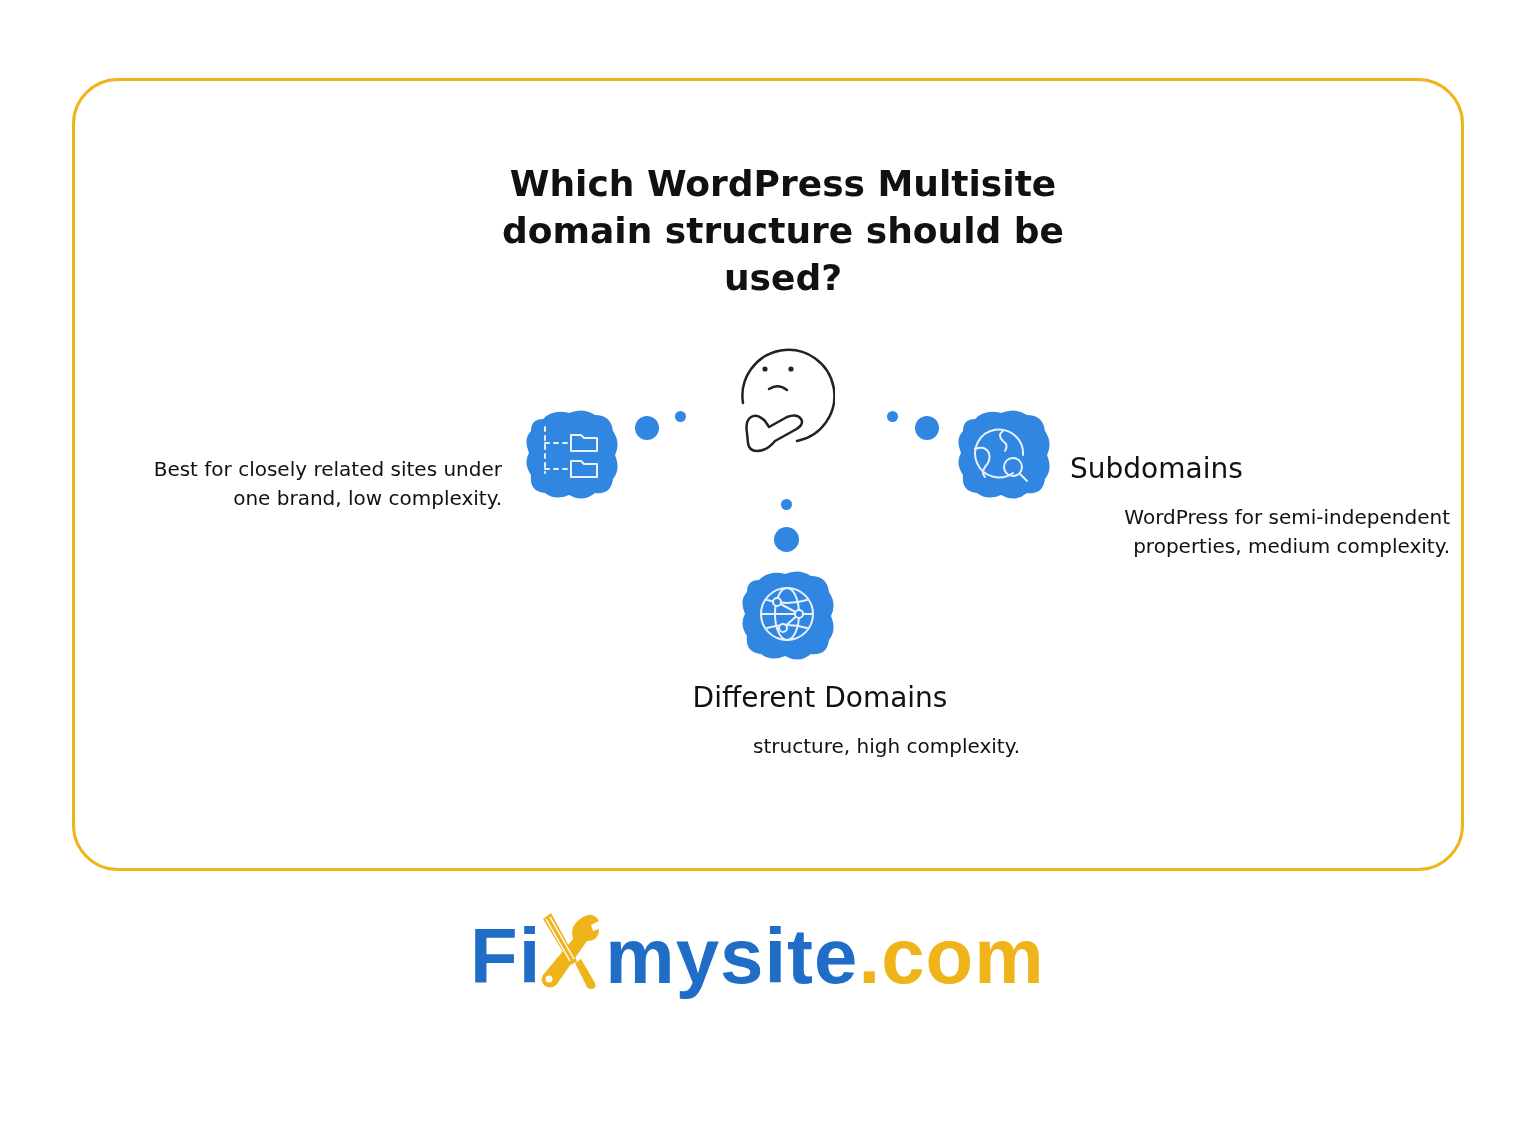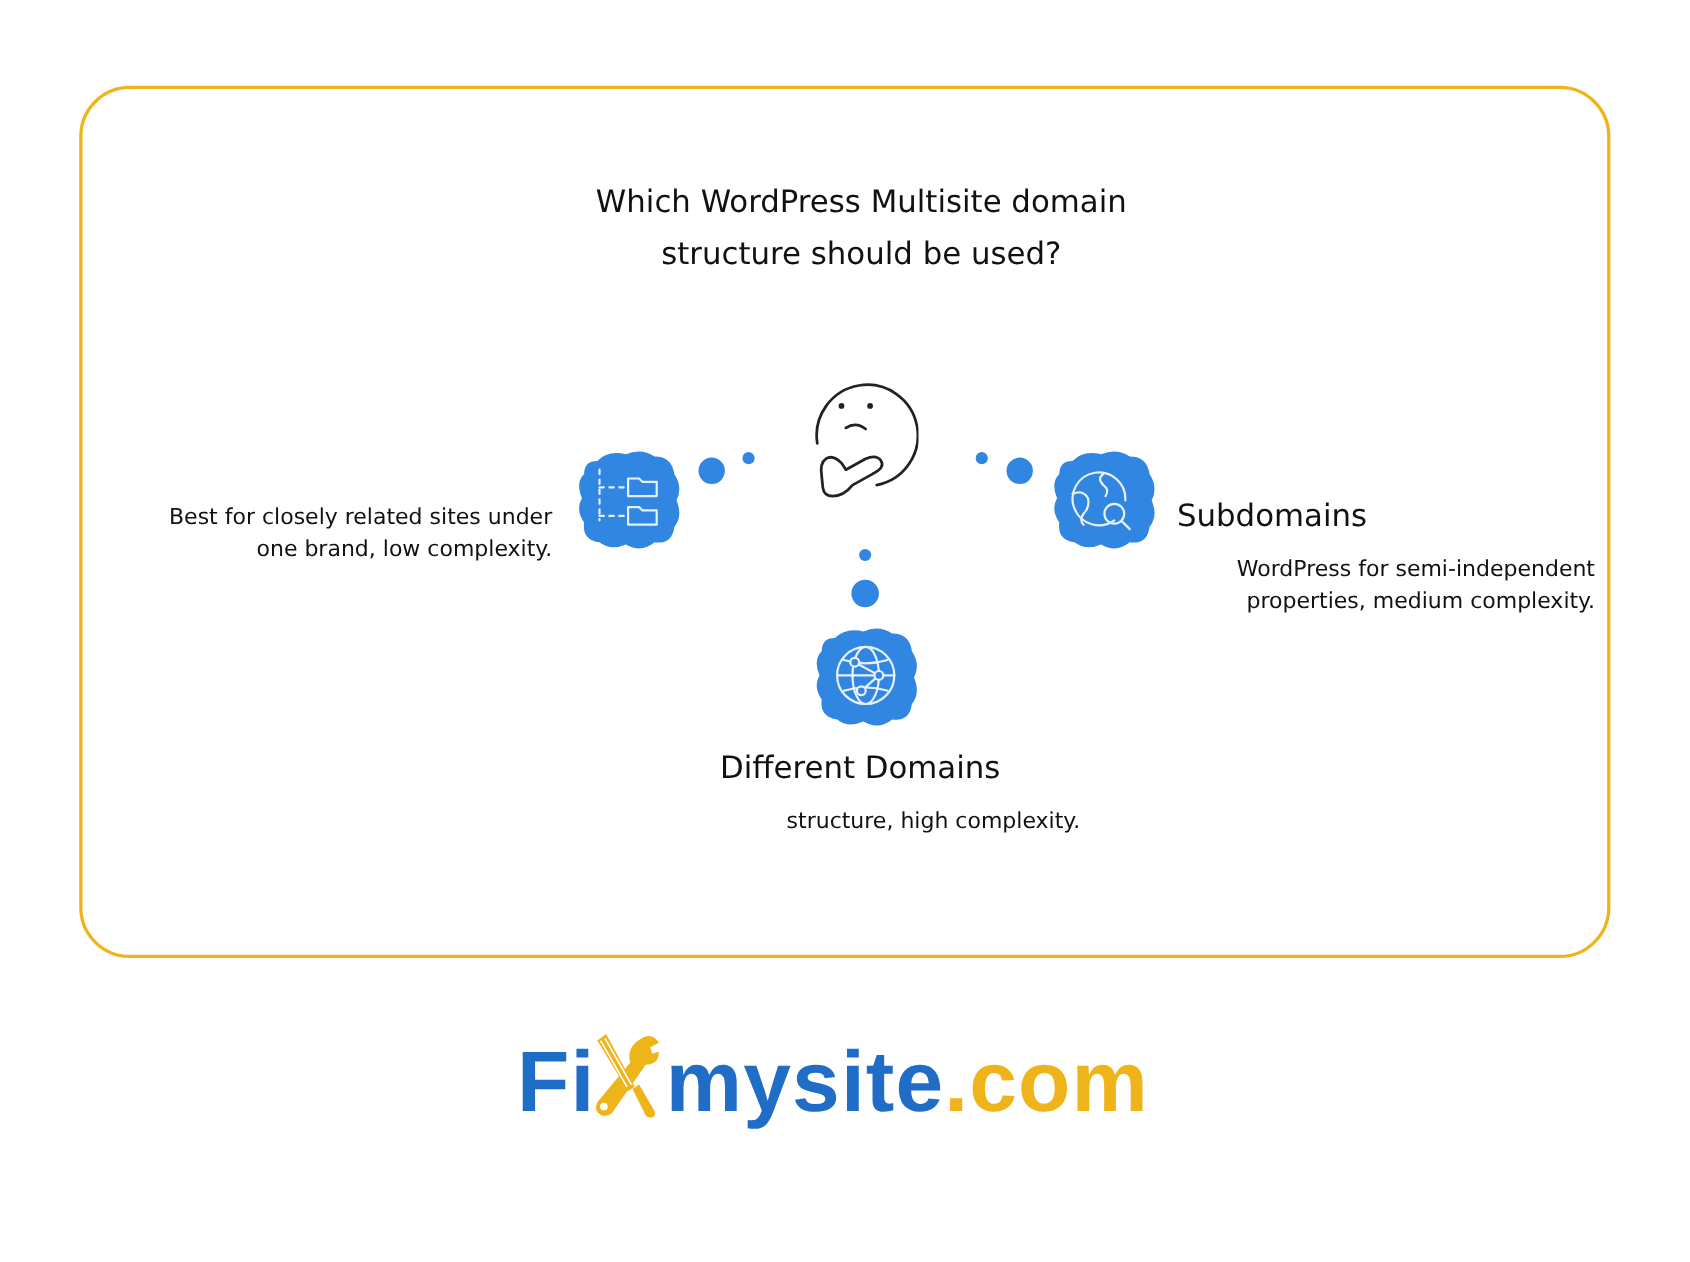--- a/index.html
+++ b/index.html
@@ -7,32 +7,32 @@
     width: 1536px; height: 1147px; background: #ffffff; position: relative;
     font-family: "DejaVu Sans", "Liberation Sans", sans-serif; color: #111111;
     overflow: hidden;
   }
   .frame {
     position: absolute; left: 72px; top: 78px; width: 1386px; height: 787px;
     border: 3px solid #f0b41b; border-radius: 46px; box-sizing: content-box;
   }
   .title {
     position: absolute; left: 483px; top: 160px; width: 600px;
-    text-align: center; font-size: 28px; line-height: 47px; font-weight: 400;
+    text-align: center; font-size: 36px; line-height: 47px; font-weight: 700;
     color: #111;
   }
   .abs { position: absolute; }
   .opt-title { font-size: 28px; line-height: 34px; color: #111; white-space: nowrap; }
   .opt-desc { font-size: 20px; line-height: 29px; color: #111; white-space: nowrap; text-align: right; }
   .right { text-align: right; }
   .center { text-align: center; }
   .dot { position: absolute; border-radius: 50%; background: #3086e1; }
   .blob { position: absolute; }
   .logo {
-    position: absolute; left: 470px; top: 938px; height: 90px;
+    position: absolute; left: 470px; top: 911px; height: 90px;
     font-family: "Liberation Sans", "DejaVu Sans", sans-serif; font-weight: 700;
     font-size: 78px; line-height: 90px; letter-spacing: 1px; white-space: nowrap;
   }
   .logo .blue { color: #1f6dc6; }
   .logo .gold { color: #f0b41b; }
   .logo .tools { display: inline-block; width: 64px; height: 80px; vertical-align: -8px; margin: 0 4px 0 -4px; }
 </style>
 </head>
 <body>
 
@@ -100,21 +100,21 @@
   <div class="opt-desc">one brand, low complexity.</div>
 </div>
 
 <div class="abs" style="left:1070px; top:452px; width:380px;">
   <div class="opt-title">Subdomains</div>
   <div style="height:17px"></div>
   <div class="opt-desc">WordPress for semi-independent</div>
   <div class="opt-desc">properties, medium complexity.</div>
 </div>
 
-<div class="abs center" style="left:582px; top:681px; width:400px;">
+<div class="abs center" style="left:620px; top:681px; width:400px;">
   <div class="opt-title">Different Domains</div>
   <div style="height:17px"></div>
   <div class="opt-desc">structure, high complexity.</div>
 </div>
 
 <div class="logo">
   <span class="blue">Fi</span><svg class="tools" viewBox="0 0 64 80">
     <g fill="#f0b41b">
       <path d="M6 8 L14 2 L40 50 L34 54 Z"></path>
       <path d="M38 52 L44 48 L58 72 Q60 78 54 78 Q50 78 48 72 Z"></path>

